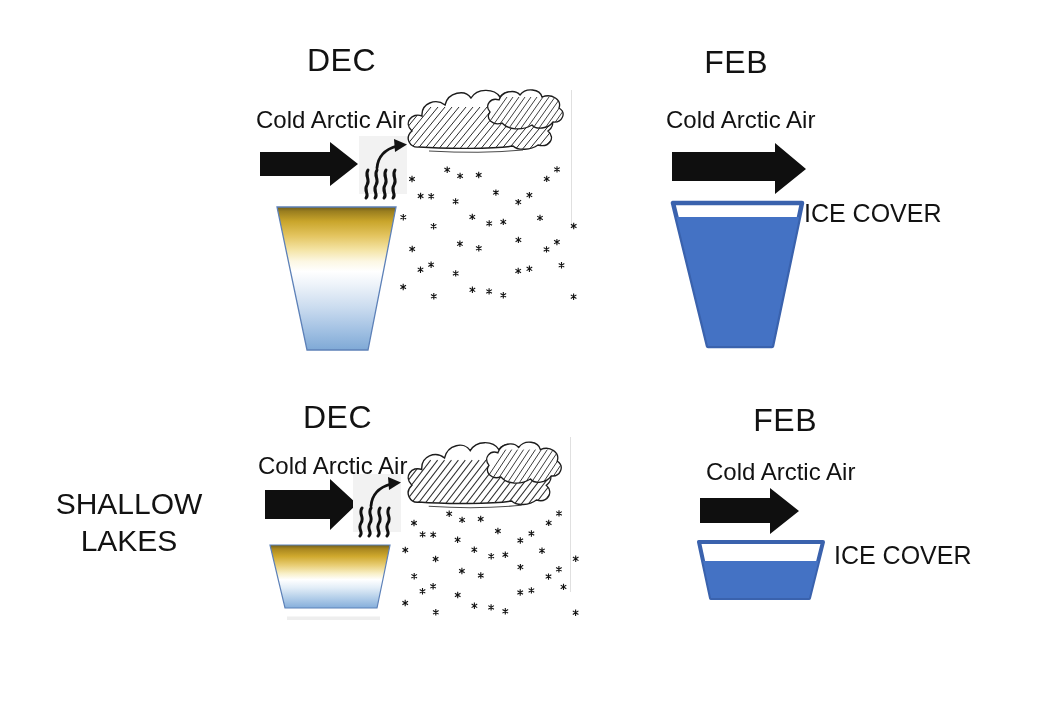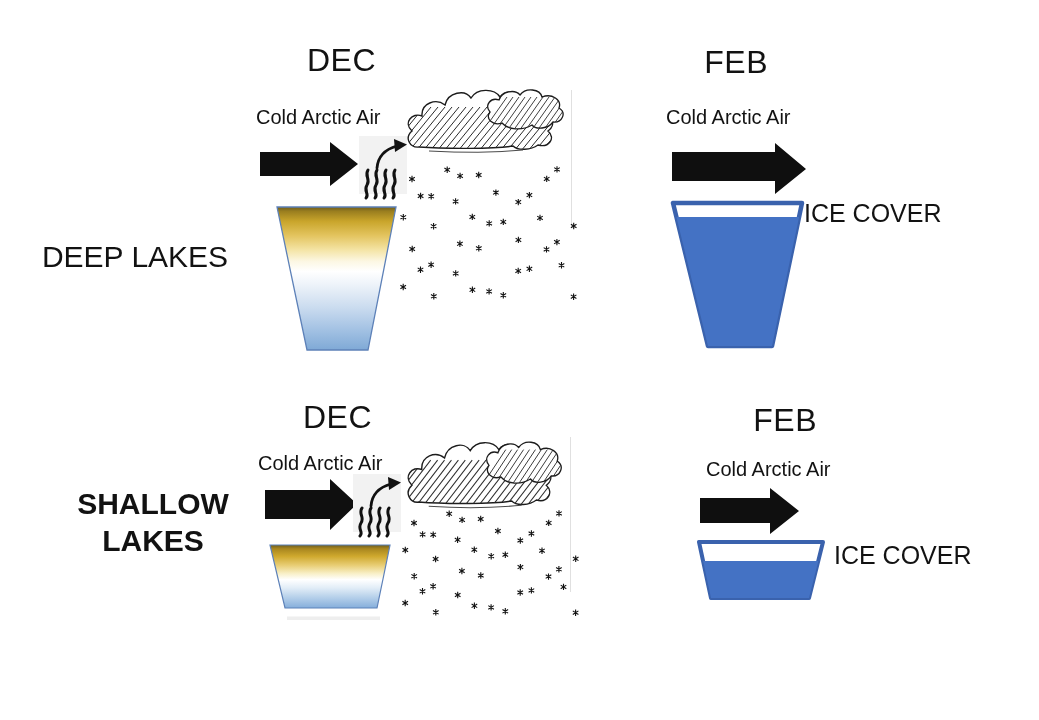--- a/index.html
+++ b/index.html
@@ -3,21 +3,21 @@
 <meta charset="utf-8">
 <style>
   html,body{margin:0;padding:0;background:#fff;}
   #canvas{
     position:relative;width:1039px;height:720px;background:#ffffff;
     font-family:"Liberation Sans",sans-serif;color:#121212;overflow:hidden;
   }
   #art{position:absolute;left:0;top:0;}
   .txt{position:absolute;white-space:nowrap;}
   .month{font-size:32px;letter-spacing:.5px;text-align:right;width:80px;}
-  .air{font-size:20px;}
+  .air{font-size:24px;}
   .ice{font-size:25px;}
   .rowlabel{font-size:30px;text-align:center;line-height:37px;white-space:normal;}
 </style>
 </head>
 <body>
 
 <div id="canvas">
 
   <svg id="art" width="1039" height="720" viewBox="0 0 1039 720">
     <defs>
@@ -213,22 +213,21 @@
         <use href="#flakeArt" x="505.3" y="611.3"></use>
         <use href="#flakeArt" x="575.6" y="612.7"></use>
       </g>
     <polygon points="270,545 390,545 377,608 285,608" fill="url(#gradShallow)" stroke="#5D81B8" stroke-width="1.2"></polygon>
 
     <polygon points="700,498 770,498 770,488 799,511 770,534 770,523 700,523" fill="#0f0f0f"></polygon>
     <polygon points="699,542 823,542 809,598 711,598" fill="#ffffff" stroke="#3A62AD" stroke-width="4" stroke-linejoin="round"></polygon>
     <polygon points="703.1,561 818.3,561 809,598 711,598" fill="#4472C4"></polygon>
   </svg>
 
-  <div class="txt rowlabel" style="left:25px;top:238px;width:220px;">DEEP LAKES</div>
-  <div class="txt rowlabel" style="left:68px;top:485px;width:170px;font-weight:bold;">SHALLOW LAKES</div>
+  <div class="txt rowlabel" style="left:44px;top:485px;width:170px;">SHALLOW LAKES</div>
 
   <div class="txt month" style="left:296px;top:42px;">DEC</div>
   <div class="txt month" style="left:688px;top:44px;">FEB</div>
   <div class="txt month" style="left:292px;top:399px;">DEC</div>
   <div class="txt month" style="left:737px;top:402px;">FEB</div>
 
   <div class="txt air" style="left:256px;top:106px;">Cold Arctic Air</div>
   <div class="txt air" style="left:666px;top:106px;">Cold Arctic Air</div>
   <div class="txt air" style="left:258px;top:452px;">Cold Arctic Air</div>
   <div class="txt air" style="left:706px;top:458px;">Cold Arctic Air</div>

